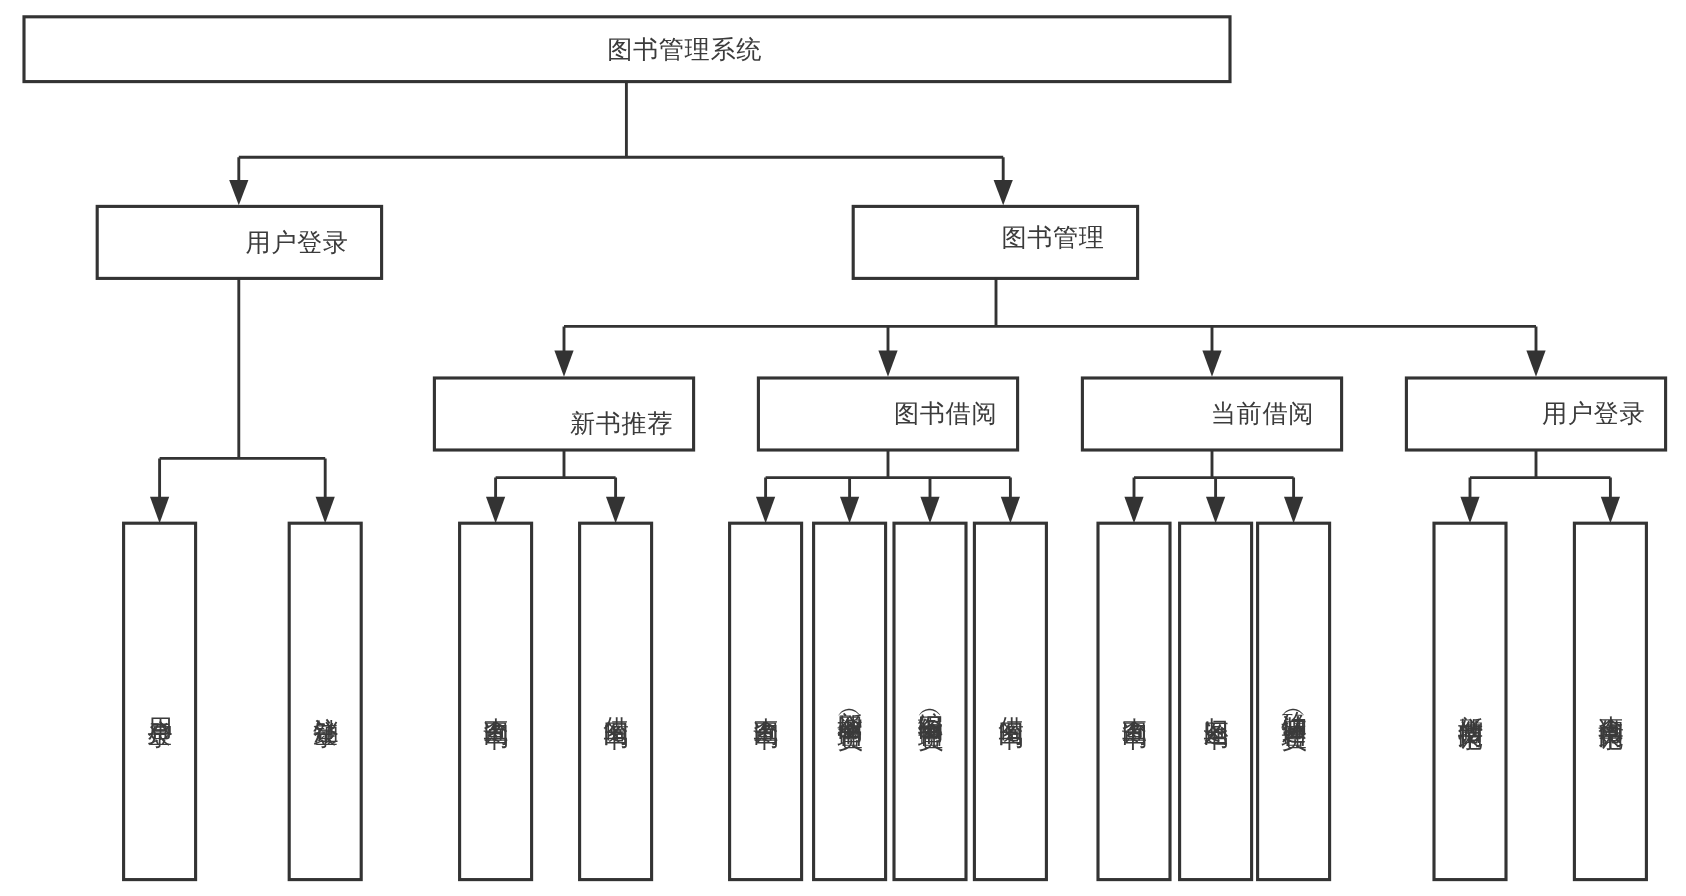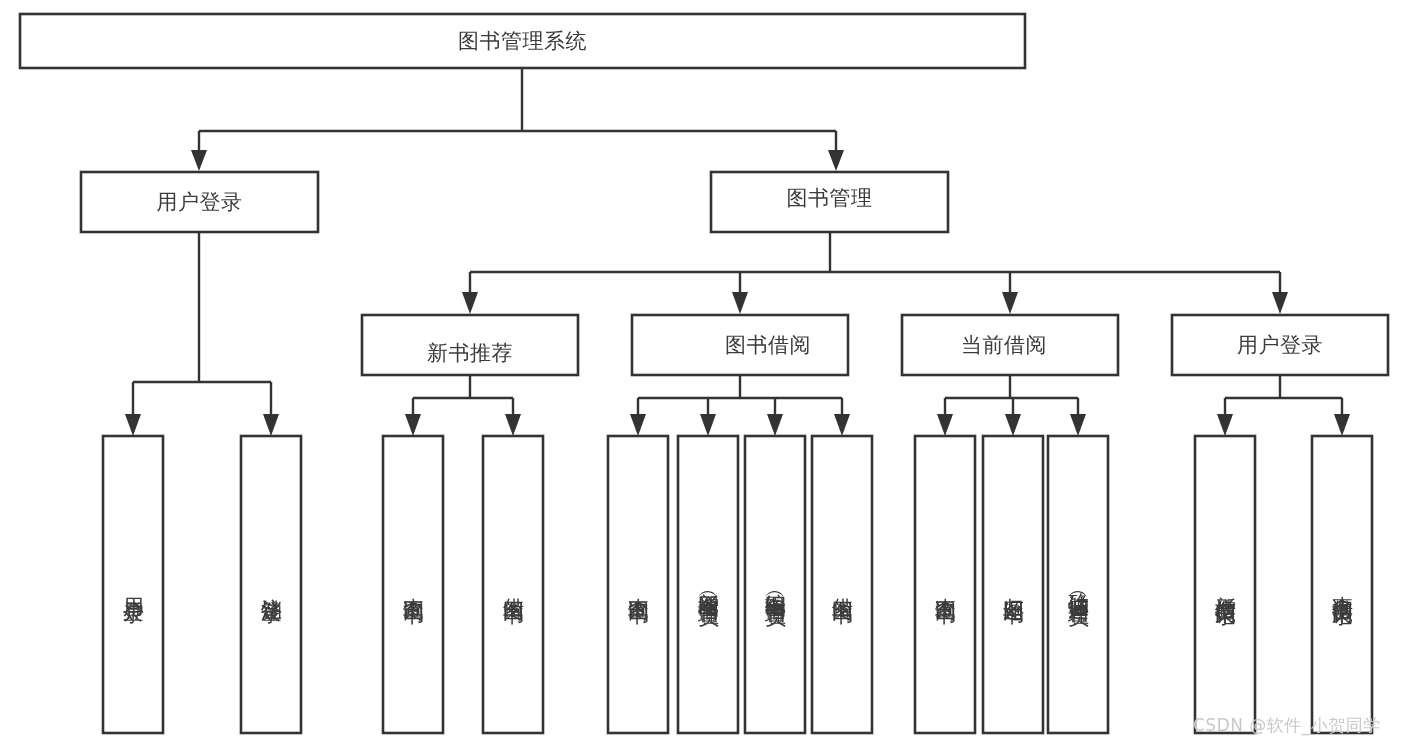--- a/index.html
+++ b/index.html
@@ -44,20 +44,21 @@
   .node-label-h {
     position: absolute;
     display: flex;
     align-items: center;
     justify-content: center;
     color: #3b3b3b;
     font-size: 21px;
     letter-spacing: 0.5px;
     white-space: nowrap;
     font-family: "DejaVu Sans", "Liberation Sans", sans-serif;
+    margin-left: 48px;
   }
   .node-label-v {
     position: absolute;
     display: flex;
     align-items: center;
     justify-content: center;
     color: #3b3b3b;
     font-size: 21px;
     font-family: "DejaVu Sans", "Liberation Sans", sans-serif;
   }
@@ -156,21 +157,21 @@
   </div>
 
   <div class="node-label-h" style="left:711px; top:172px; width:237px; height:51px;">
     <span>图书管理</span>
   </div>
 
   <div class="node-label-h" style="left:362px; top:315px; width:216px; height:76px;">
     <span>新书推荐</span>
   </div>
 
-  <div class="node-label-h" style="left:660px; top:315px; width:216px; height:60px;text-align:right;">
+  <div class="node-label-h" style="left:632px; top:315px; width:216px; height:60px;text-align:right;">
     <span>图书借阅</span>
   </div>
 
   <div class="node-label-h" style="left:902px; top:315px; width:204px; height:60px;">
     <span>当前借阅</span>
   </div>
 
   <div class="node-label-h" style="left:1172px; top:315px; width:216px; height:60px;">
     <span>用户登录</span>
   </div>
@@ -220,15 +221,14 @@
   </div>
 
   <div class="node-label-v" style="left:1195px; top:436px; width:60px; height:297px;">
     <span class="vtext">新增借阅记录</span>
   </div>
 
   <div class="node-label-v" style="left:1312px; top:436px; width:60px; height:297px;">
     <span class="vtext">查询借阅记录</span>
   </div>
 
-  <div class="watermark" style="left:1193px; top:714px;">CSDN @软件_小贺同学</div>
 
 </div>
 
 </body></html>

